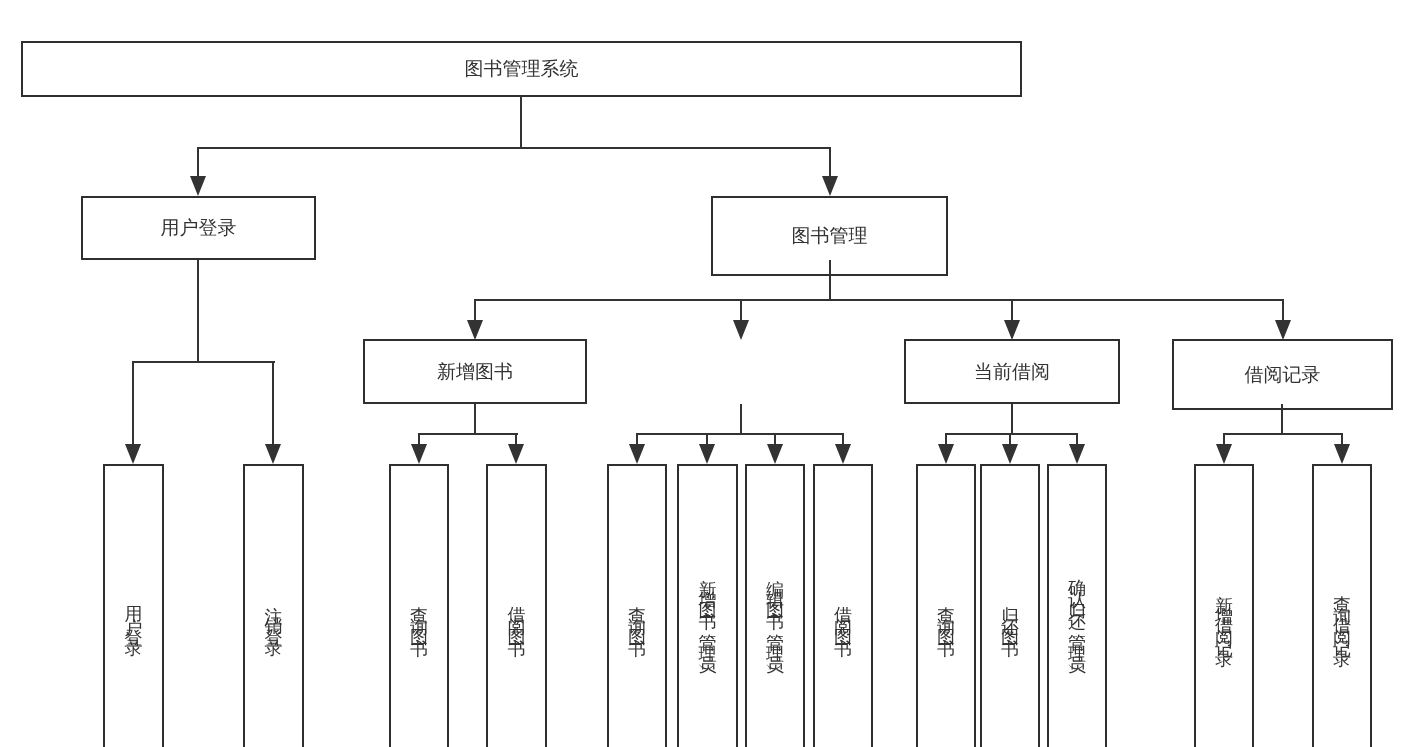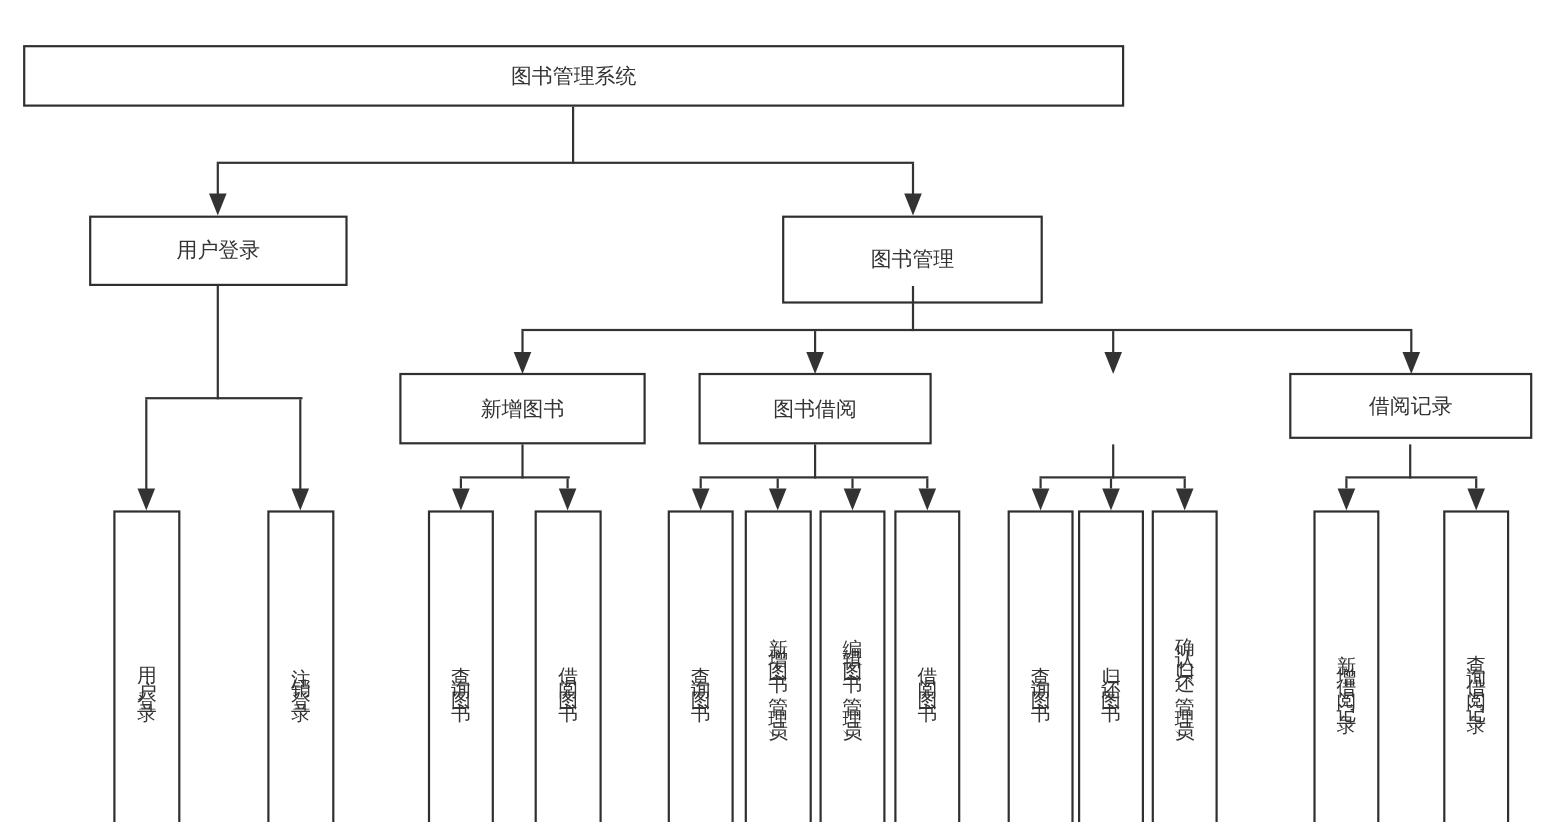--- a/index.html
+++ b/index.html
@@ -44,24 +44,24 @@
 <div class="canvas">
 
   <div class="node" style="left:21px;top:13px;width:1001px;height:56px">图书管理系统</div>
 
   <div class="node" style="left:81px;top:168px;width:235px;height:64px">用户登录</div>
 
   <div class="node" style="left:711px;top:168px;width:237px;height:80px">图书管理</div>
 
   <div class="node" style="left:363px;top:311px;width:224px;height:65px">新增图书</div>
 
-  <div class="node" style="left:635px;top:311px;width:212px;height:65px">图书借阅</div>
 
+  <div class="node" style="left:904px;top:311px;width:216px;height:65px">当前借阅</div>
 
-  <div class="node" style="left:1172px;top:311px;width:221px;height:60px">借阅记录</div>
+  <div class="node" style="left:1172px;top:311px;width:221px;height:71px">借阅记录</div>
 
   <div class="leaf" style="left:103px;width:61px">用户登录</div>
 
   <div class="leaf" style="left:243px;width:61px">注销登录</div>
 
   <div class="leaf" style="left:389px;width:60px">查询图书</div>
 
   <div class="leaf" style="left:486px;width:61px">借阅图书</div>
 
   <div class="leaf" style="left:607px;width:60px">查询图书</div>

